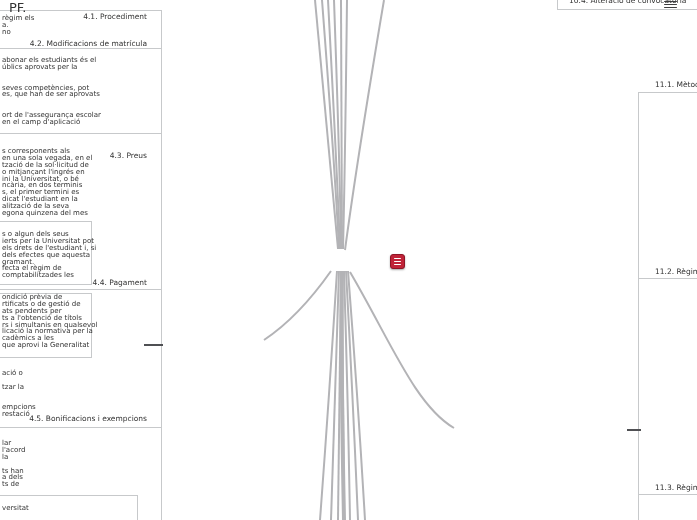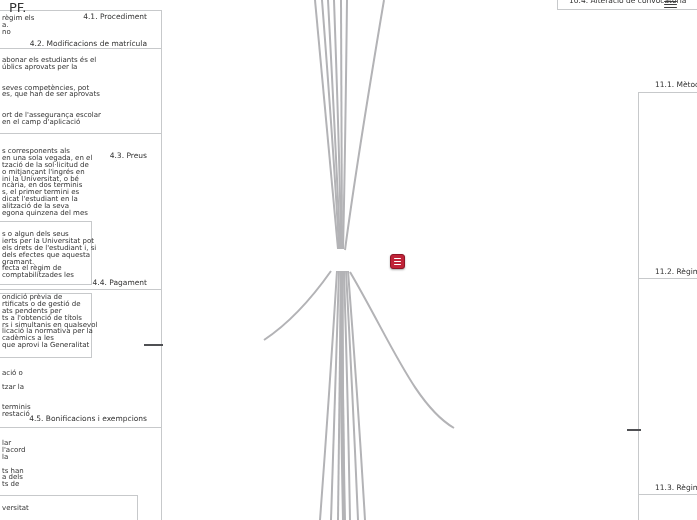--- a/index.html
+++ b/index.html
@@ -162,21 +162,21 @@
       <div>licació la normativa per la</div>
       <div>cadèmics a les</div>
       <div>que aprovi la Generalitat</div>
     </div>
   <div class="tlines" style="left:2px;top:370px;">
       <div>ació o</div>
       <div></div>
       <div>tzar la</div>
       <div></div>
       <div></div>
-      <div>terminis</div>
+      <div>empcions</div>
       <div>restació</div>
     </div>
   <div class="tlines" style="left:2px;top:440px;">
       <div>lar</div>
       <div>l'acord</div>
       <div>la</div>
       <div></div>
       <div>ts han</div>
       <div>a dels</div>
       <div>ts de</div>

